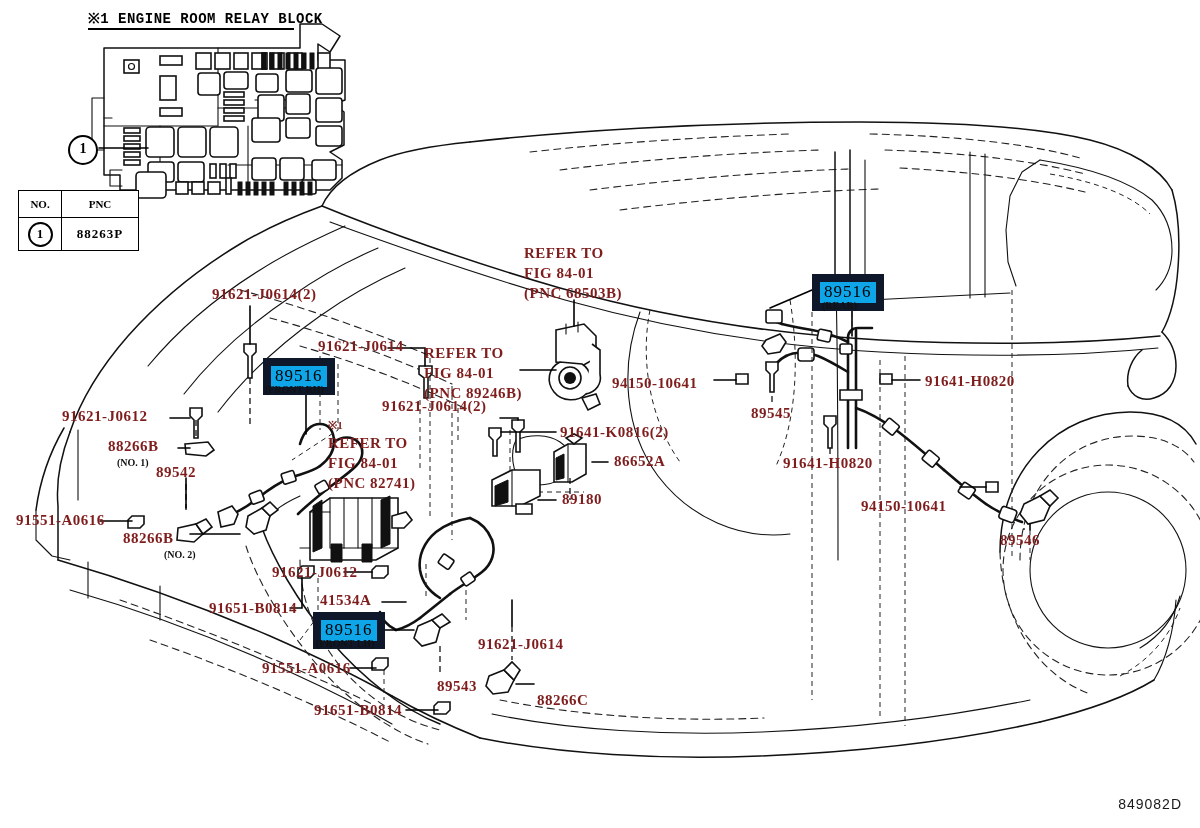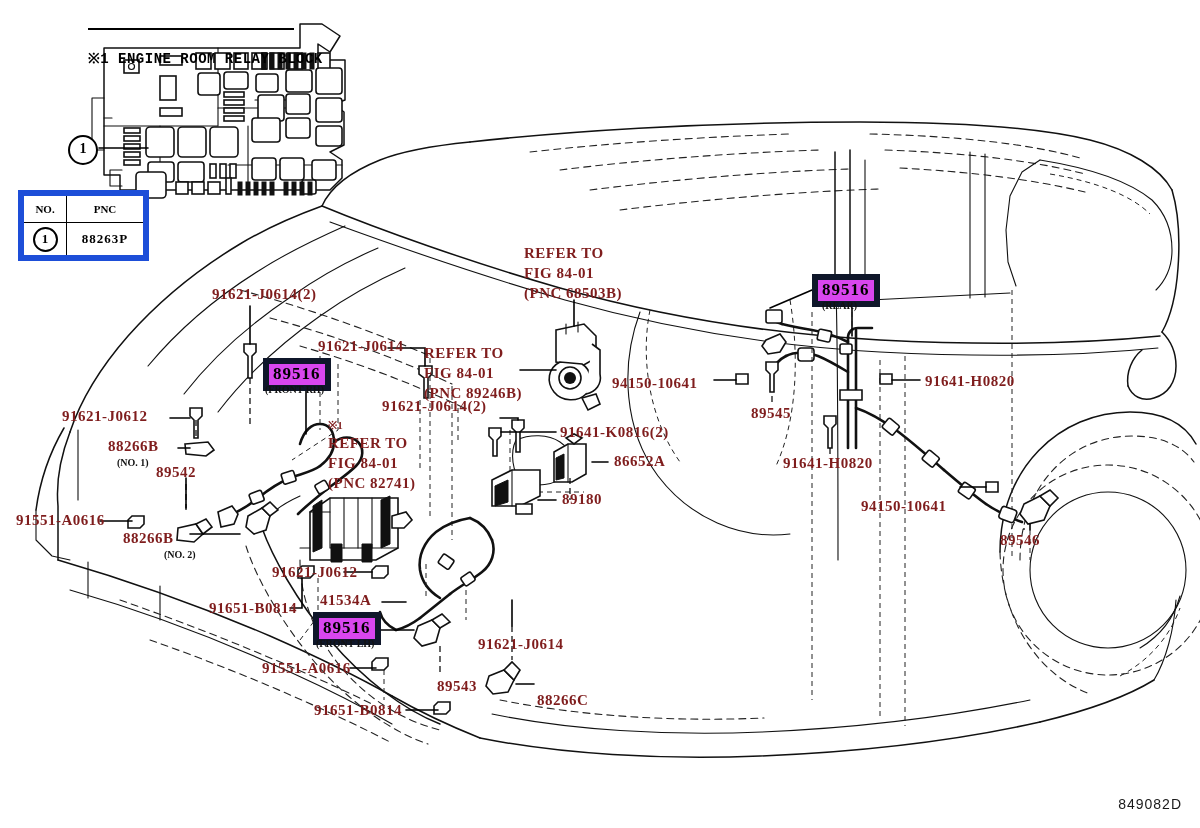--- a/index.html
+++ b/index.html
@@ -25,25 +25,25 @@
     white-space:nowrap;
     letter-spacing:0.5px;
     line-height:1.08;
   }
   .s15{font-size:15px;}
   .s11{font-size:11px;letter-spacing:0px;}
   .multi{line-height:1.33;}
   
   .redbox{
     position:absolute;
-    border:6px solid #0f172a;
-    background:#d946ef;
+    border:8px solid #0f172a;
+    background:#0ea5e9;
     padding:0px 4px 1px 4px;
     font-family:"Liberation Serif", serif;
-    font-weight:700;
+    font-weight:400;
     font-size:17px;
     letter-spacing:1px;
     color:#000000;
     line-height:20px;
     box-sizing:border-box;
   }
   .sub{
     position:absolute;
     font-family:"Liberation Serif", serif;
     font-weight:700;
@@ -54,28 +54,27 @@
   }
   
   .hdr{
     position:absolute;
     font-family:"Liberation Mono", monospace;
     font-weight:700;
     font-size:14px;
     letter-spacing:0.5px;
     color:#000;
     white-space:nowrap;
-    margin-top:40px;
   }
   .hdr-rule{position:absolute;background:#000;height:2px;}
   
   #pnc-table{
     position:absolute;
     left:18px; top:190px;
-    border:6px solid #1d4ed8;
+    border:1px solid #1d4ed8;
     border-collapse:collapse;
     background:#fff;
   }
   #pnc-table td{
     border:1px solid #000;
     text-align:center;
     font-family:"Liberation Serif", serif;
     color:#000;
     padding:0;
   }

